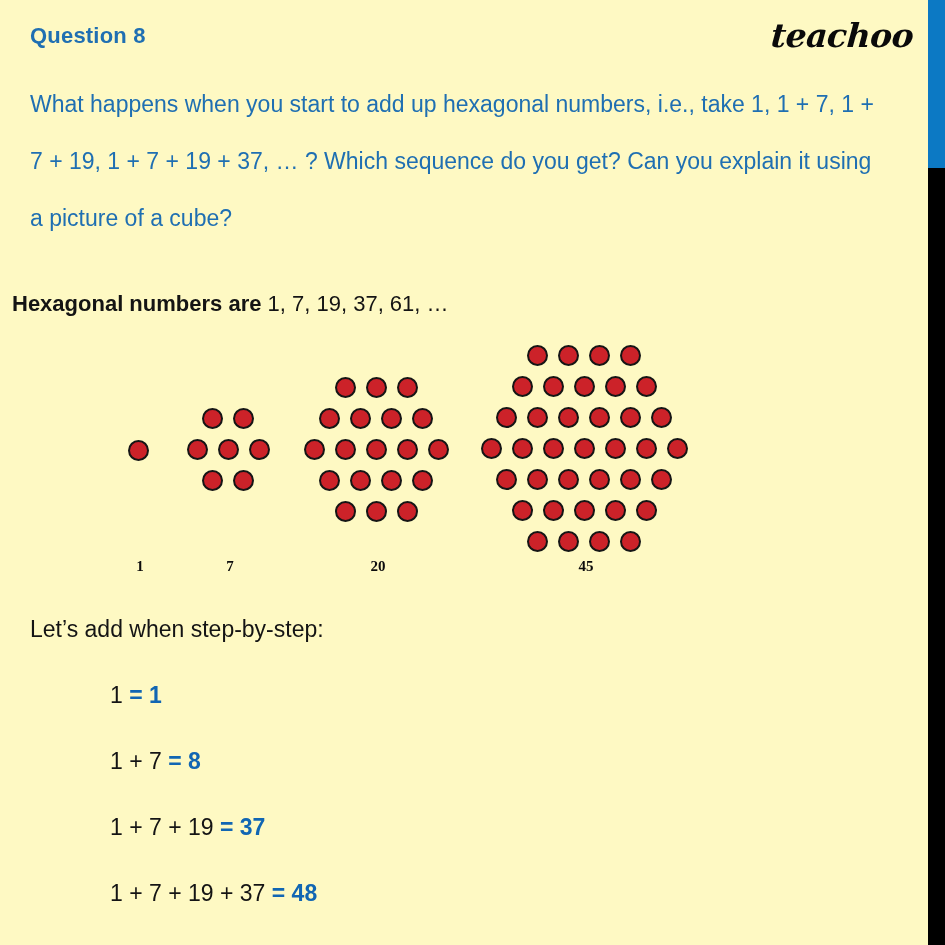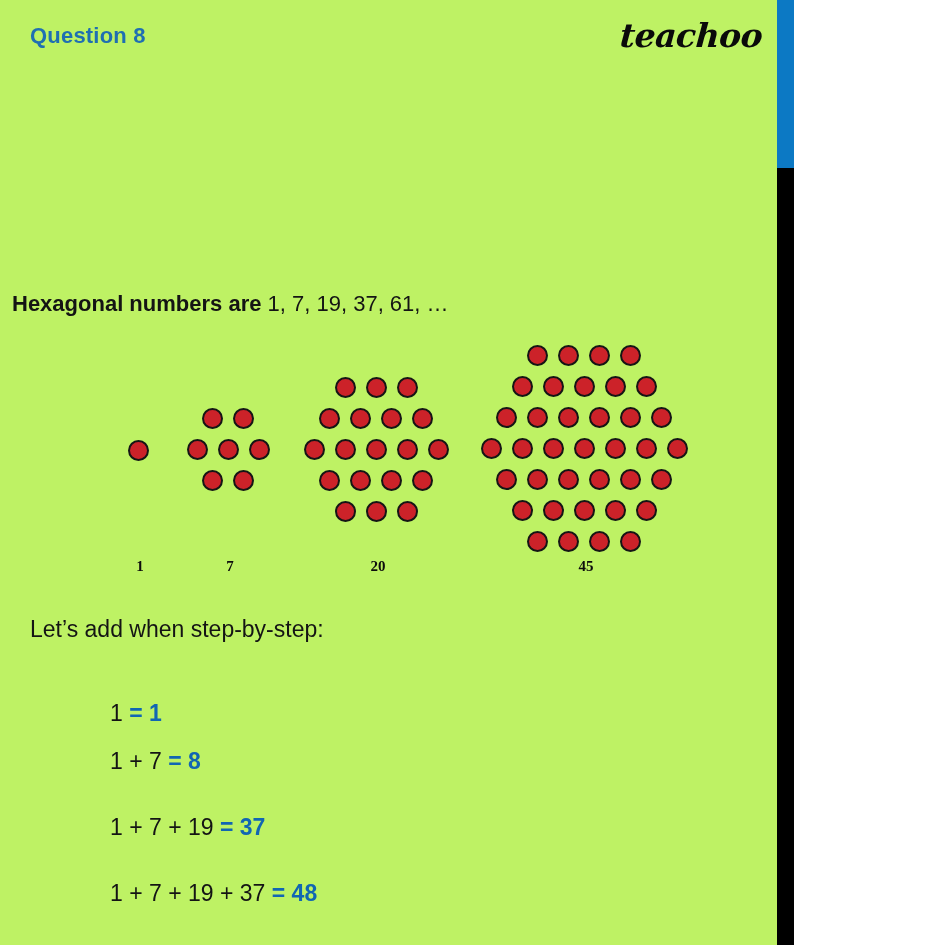--- a/index.html
+++ b/index.html
@@ -5,22 +5,22 @@
   * { box-sizing: border-box; }
   html, body {
     margin: 0; padding: 0;
     width: 945px; height: 945px;
     background: #ffffff;
     font-family: "Liberation Sans", sans-serif;
     overflow: hidden;
   }
   #page {
     position: relative;
-    width: 794px; height: 945px;
-    background: #bef264;
+    width: 945px; height: 945px;
+    background: #fef9c3;
   }
 
   
   .edge-bar {
     position: absolute;
     right: 0;
     width: 17px;
   }
   .edge-bar.blue { top: 0; height: 168px; background: #0c79c4; }
   .edge-bar.black { top: 168px; height: 777px; background: #000000; }
@@ -110,20 +110,21 @@
 <body>
 
 <div id="page">
 
   <div class="edge-bar blue"></div>
   <div class="edge-bar black"></div>
 
   <div class="qtitle">Question 8</div>
   <div class="brand">teachoo</div>
 
+  <div class="question-body">What happens when you start to add up hexagonal numbers, i.e., take 1, 1 + 7, 1 + 7 + 19, 1 + 7 + 19 + 37, … ? Which sequence do you get? Can you explain it using a picture of a cube?</div>
 
   <div class="hexline">
     <span class="lbl">Hexagonal numbers are</span><span>&nbsp;</span><span class="vals">1, 7, 19, 37, 61, …</span>
   </div>
 
   <div class="figures" id="figures">
       <div class="fig" style="left: 0px; top: 0px;">
         <div class="dot" style="left: 127.5px; top: 95px;"></div>
         <div class="figlabel" style="left: 140px; top: 213px;">1</div>
       </div>
@@ -196,19 +197,19 @@
         <div class="dot" style="left: 527px; top: 186px;"></div>
         <div class="dot" style="left: 558px; top: 186px;"></div>
         <div class="dot" style="left: 589px; top: 186px;"></div>
         <div class="dot" style="left: 620px; top: 186px;"></div>
         <div class="figlabel" style="left: 586px; top: 213px;">45</div>
       </div>
     </div>
 
   <div class="steps-title">Let’s add when step-by-step:</div>
   <div id="steps">
-      <div class="step" style="top: 682px; margin-top: 18px;"><span>1 </span><span class="res">= 1</span></div>
+      <div class="step" style="top: 682px;"><span>1 </span><span class="res">= 1</span></div>
       <div class="step" style="top: 748px;"><span>1 + 7 </span><span class="res">= 8</span></div>
       <div class="step" style="top: 814px;"><span>1 + 7 + 19 </span><span class="res">= 37</span></div>
       <div class="step" style="top: 880px;"><span>1 + 7 + 19 + 37 </span><span class="res">= 48</span></div>
     </div>
 
 </div>
 
 </body></html>

